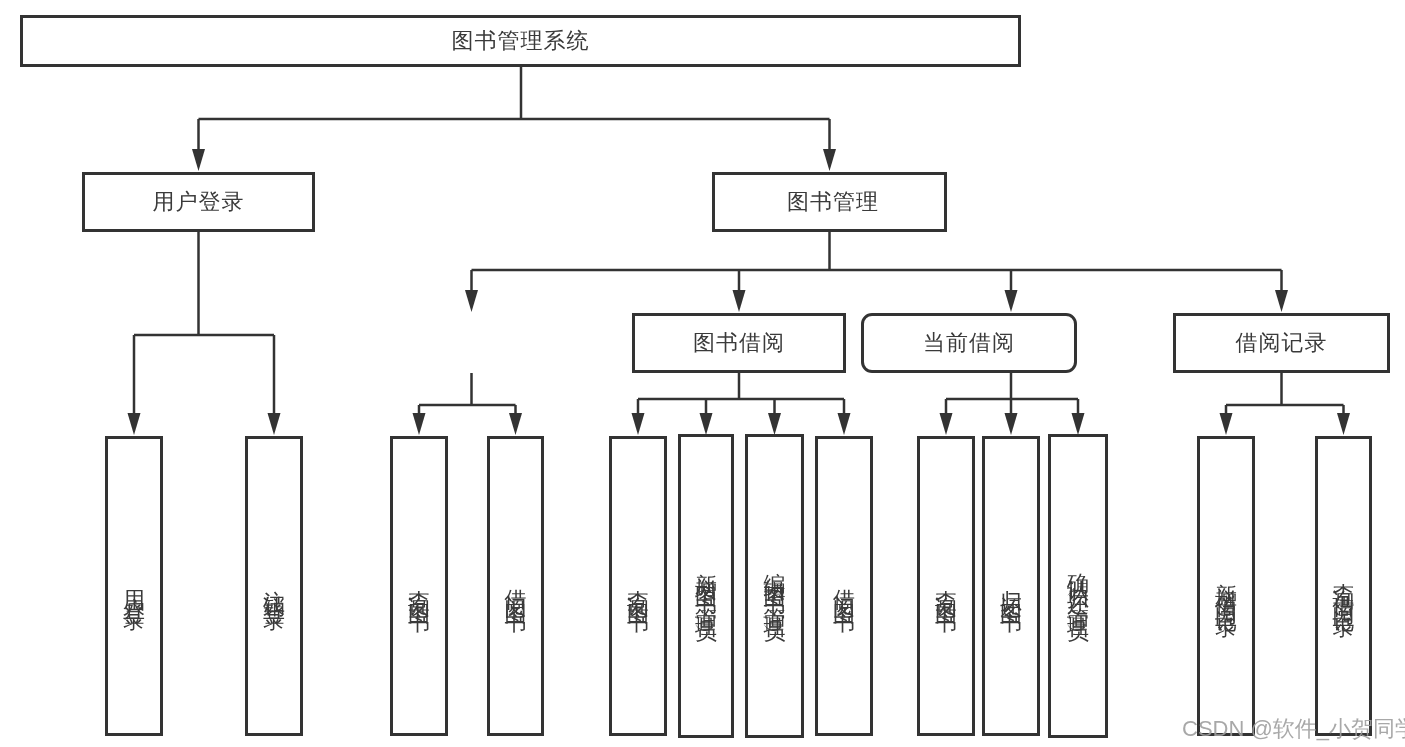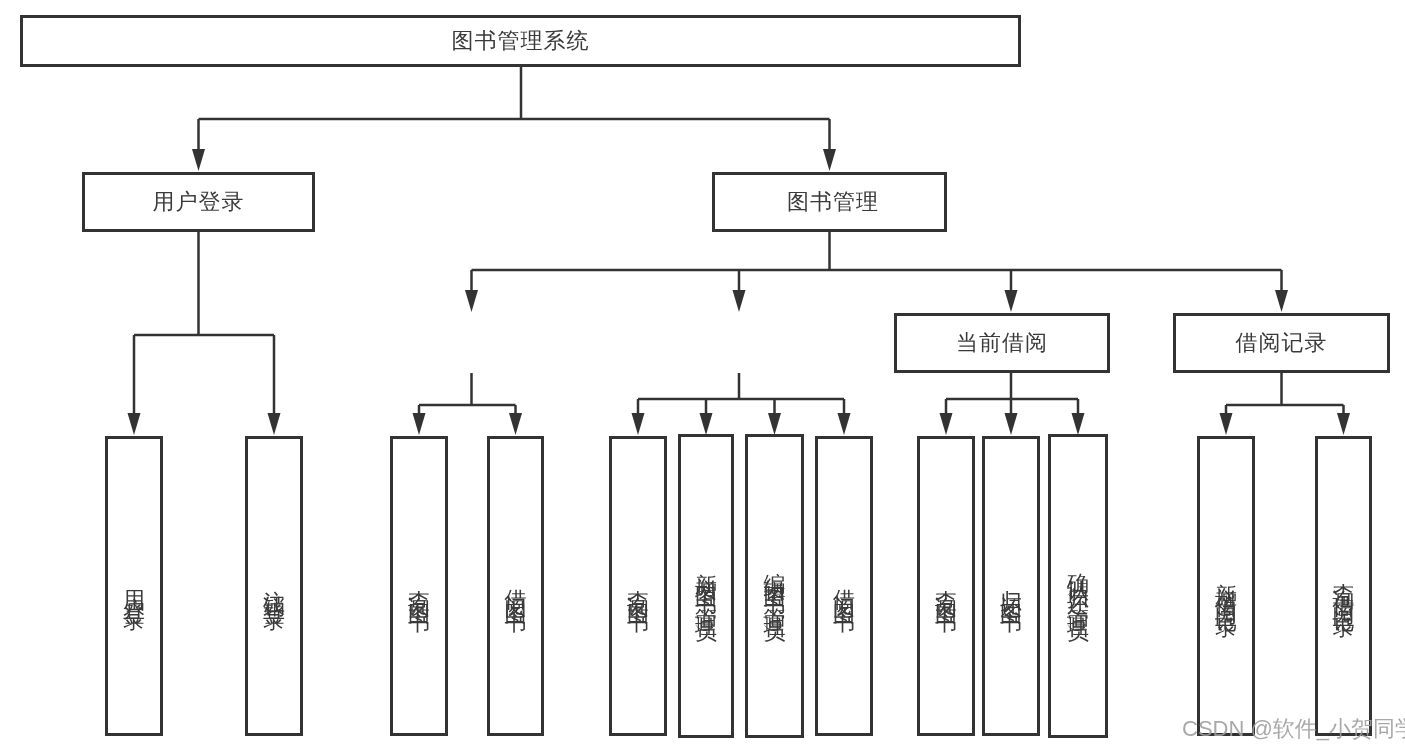--- a/index.html
+++ b/index.html
@@ -124,21 +124,24 @@
     <span>图书管理系统</span>
   </div>
 
   <div class="hnode" style="left:82px; top:172px; width:233px; height:60px;">
     <span>用户登录</span>
   </div>
   <div class="hnode" style="left:712px; top:172px; width:235px; height:60px;padding-left:7px;">
     <span>图书管理</span>
   </div>
 
-  <div class="hnode" style="left:894px; top:313px; width:216px; height:60px;">
+  <div class="hnode" style="left:632px; top:313px; width:214px; height:60px;">
+    <span>图书借阅</span>
+  </div>
+  <div class="hnode" style="left:861px; top:313px; width:216px; height:60px;border-radius:11px;">
     <span>当前借阅</span>
   </div>
   <div class="hnode" style="left:1173px; top:313px; width:217px; height:60px;">
     <span>借阅记录</span>
   </div>
 
   <div class="vnode" style="left:105px; top:436px; width:58px; height:300px;">
     <span>用户登录</span>
   </div>
   <div class="vnode" style="left:245px; top:436px; width:58px; height:300px;">

